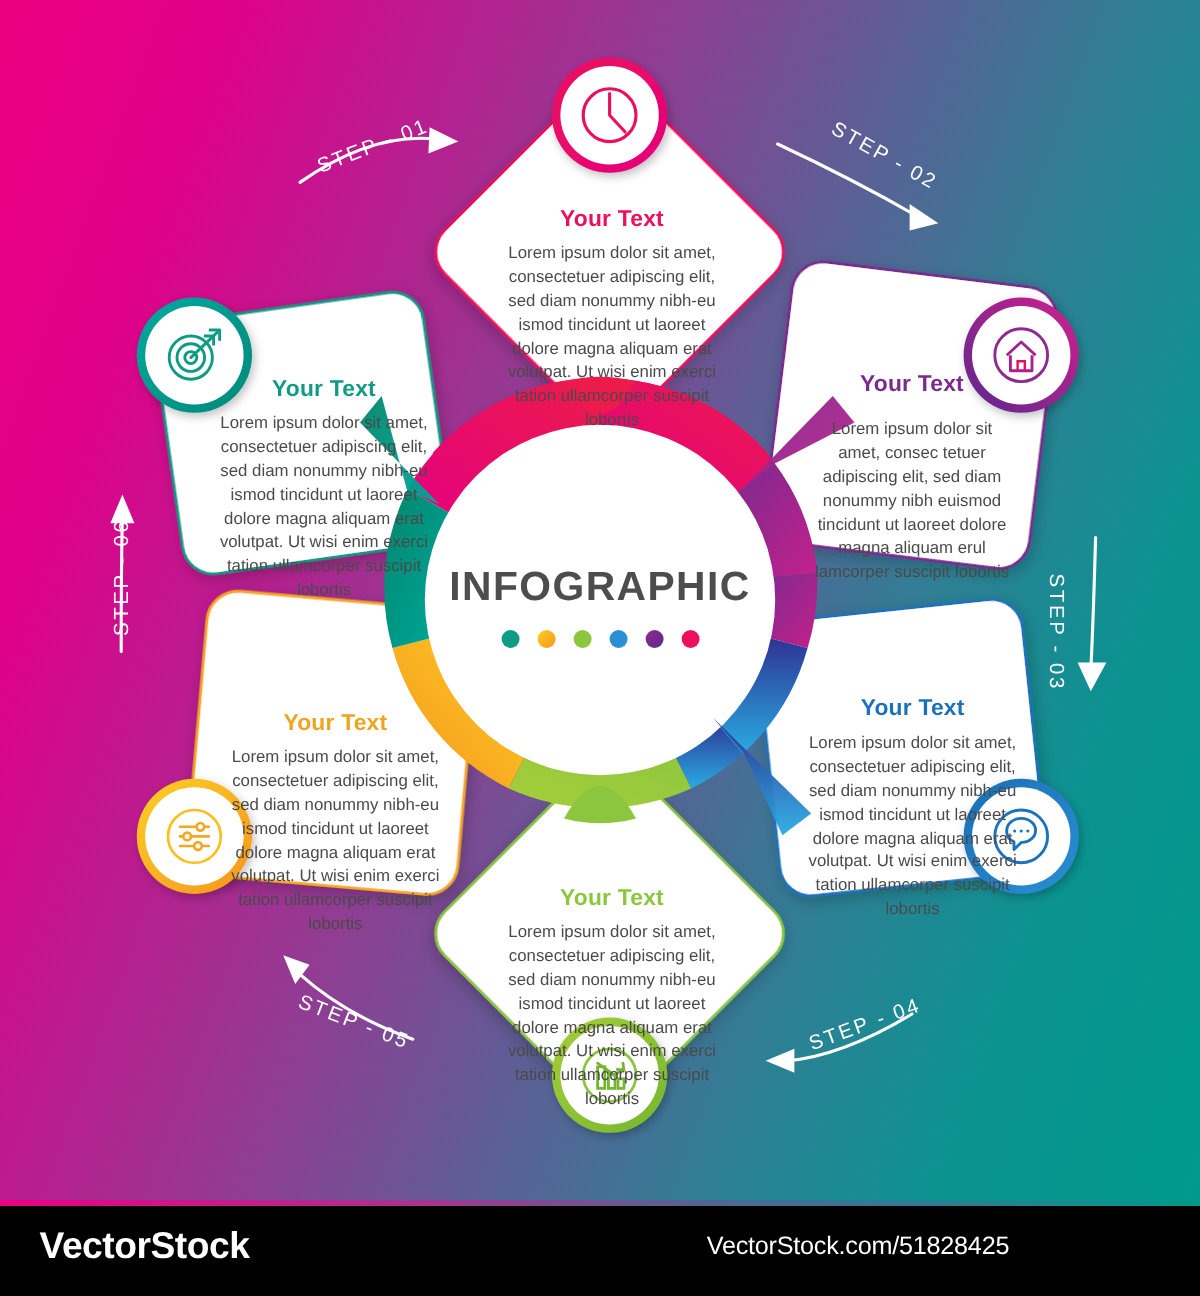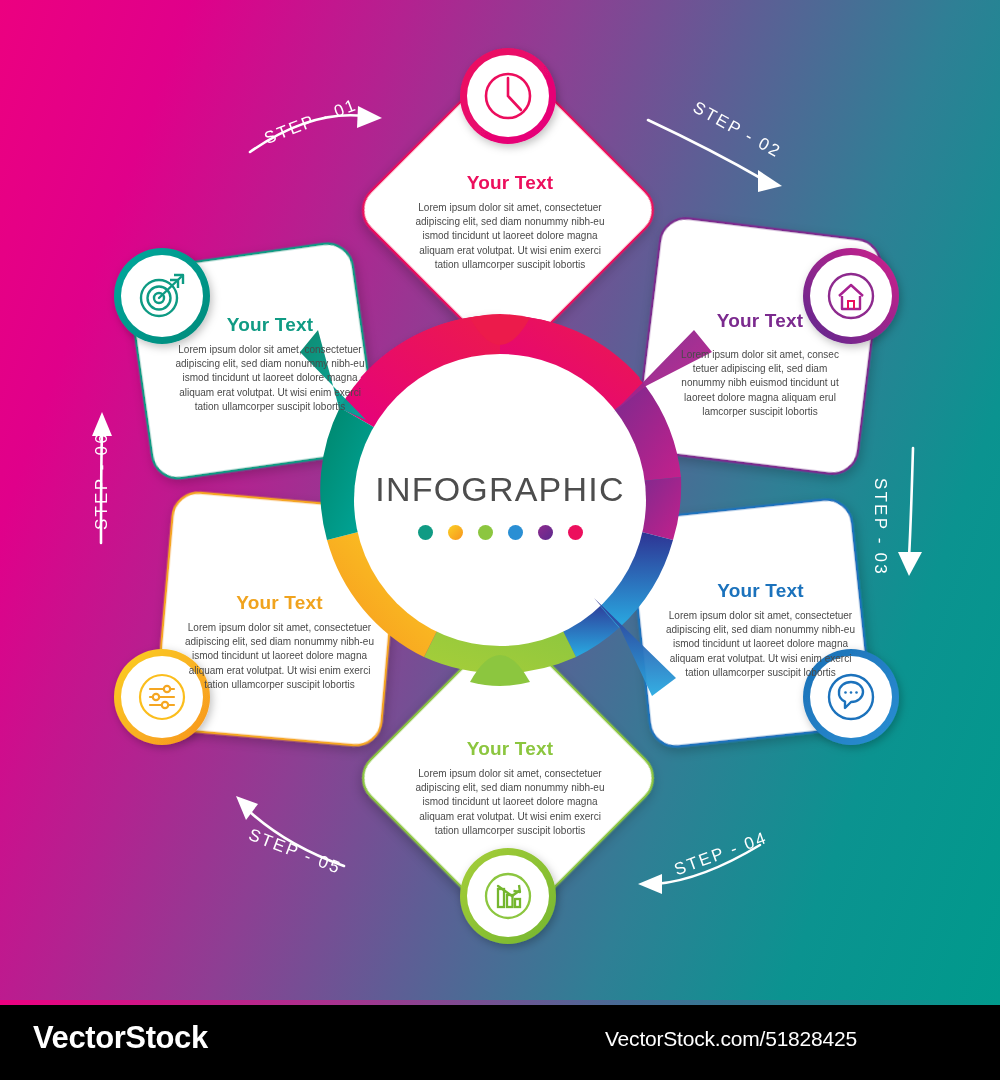--- a/index.html
+++ b/index.html
@@ -37,37 +37,37 @@
     text-align:center;
     color:#4d4d4d;
   }
   .panel .ptitle {
     font-size:19px;
     font-weight:bold;
     letter-spacing:.2px;
     margin-bottom:7px;
   }
   .panel .pbody {
-    font-size:10px;
+    font-size:14px;
     line-height:1.42;
     color:#4a4a4a;
   }
 
   
   #center-label {
     position:absolute;
     left:340px; top:470px;
     width:320px;
     text-align:center;
   }
   #center-label .ctitle {
     font-size:34px;
     letter-spacing:1.2px;
     color:#4d4d4d;
-    font-weight:normal;
+    font-weight:bold;
   }
   #dots {
     margin-top:16px;
     display:flex;
     justify-content:center;
     gap:15px;
   }
   #dots i { display:block; width:15px; height:15px; border-radius:50%; }
 
   
@@ -88,21 +88,21 @@
   }
   #footer-rule {
     position:absolute; left:0; top:0; width:1000px; height:5px;
     background:linear-gradient(90deg,#ec0080 0%,#a8338f 34%,#486b95 62%,#009a8c 100%);
   }
   #brand {
     position:absolute; left:33px; top:20px;
     color:#fff; font-size:31px; font-weight:bold; letter-spacing:-.4px;
   }
   #idtext {
-    position:absolute; right:27px; top:27px;
+    position:absolute; right:43px; top:27px;
     color:#fff; font-size:21px; letter-spacing:-.2px;
   }
 </style>
 </head>
 <body>
 
 <div id="stage">
 
   <div id="bg"></div>
 

